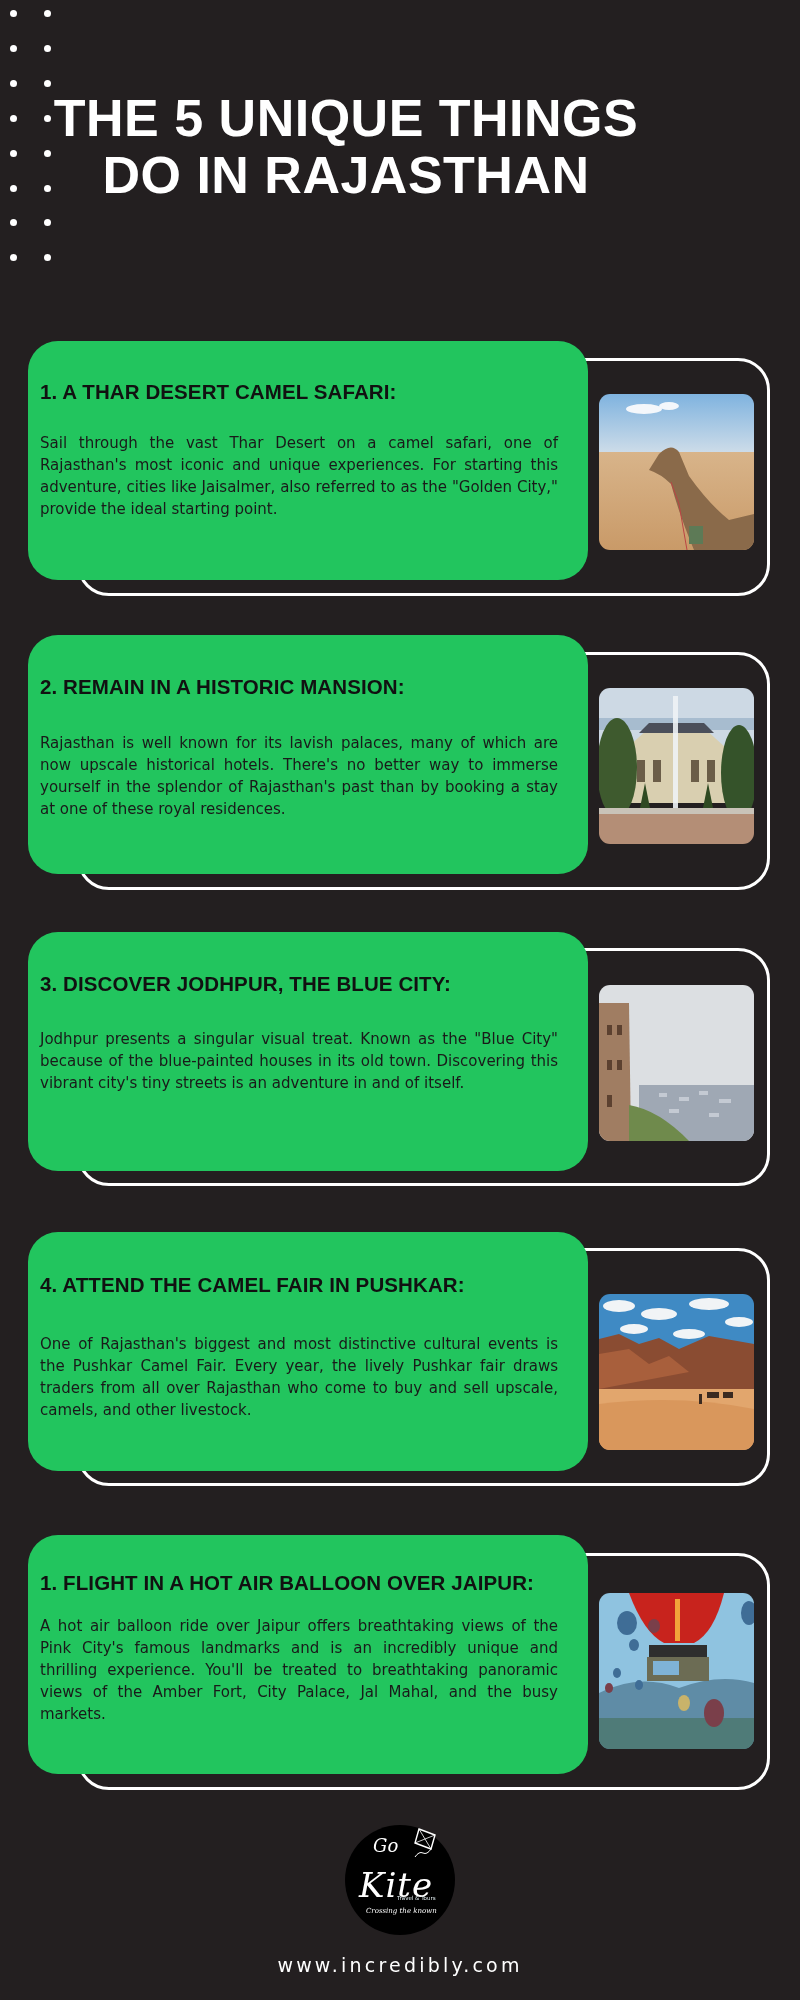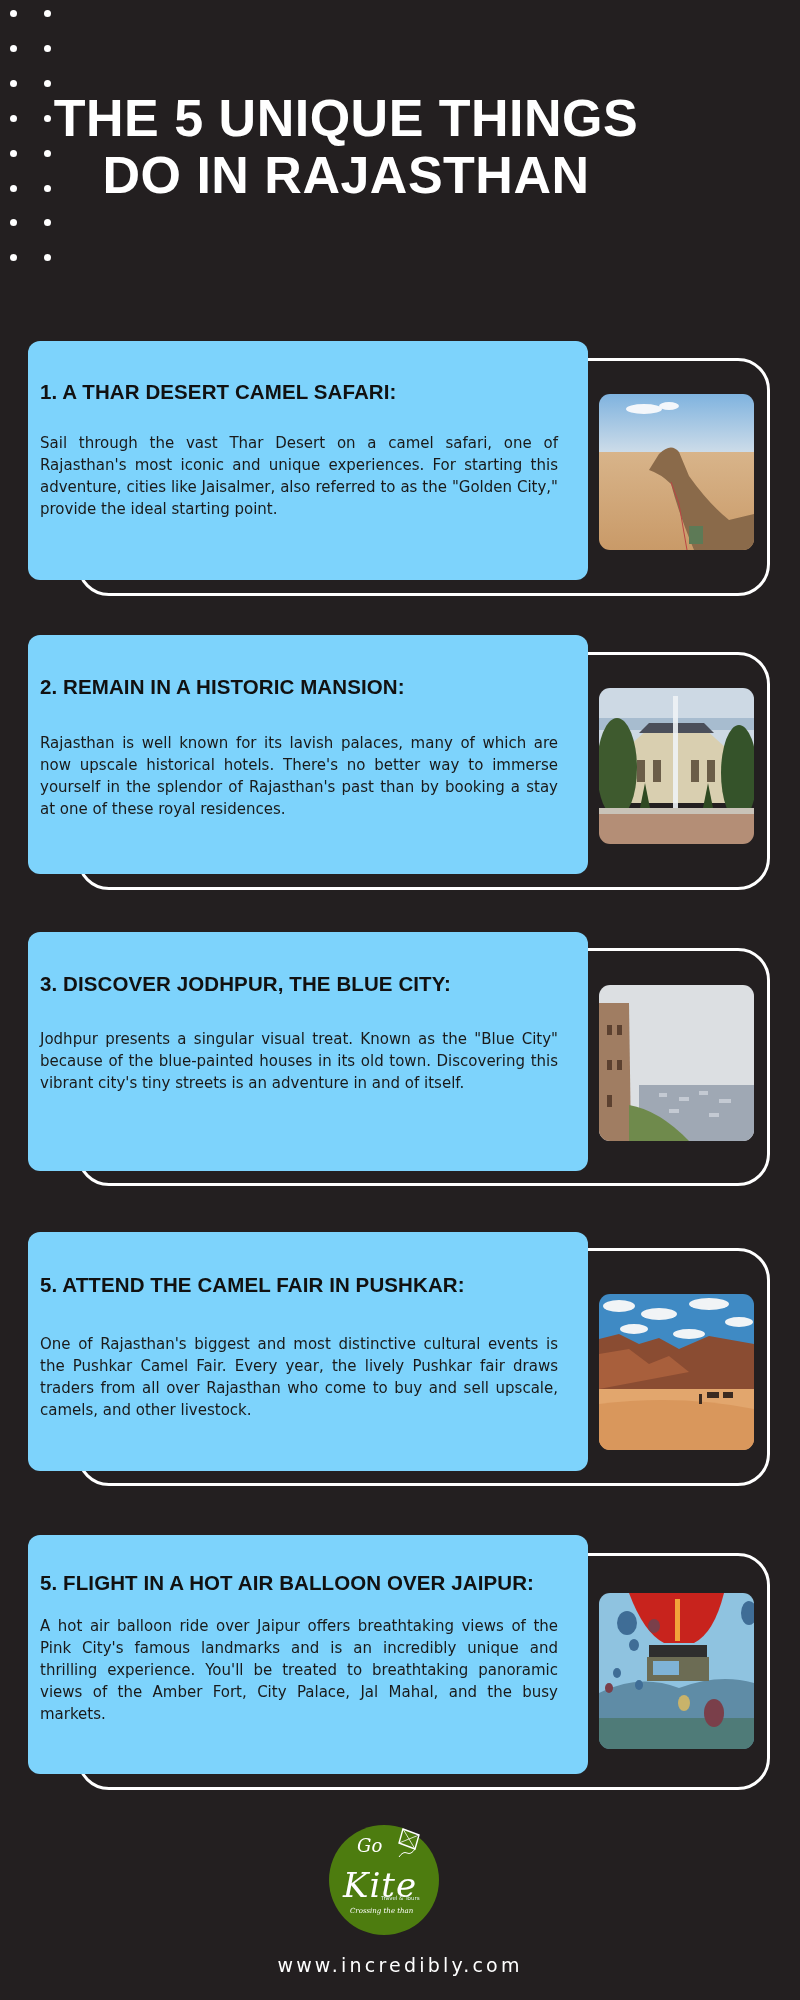--- a/index.html
+++ b/index.html
@@ -20,41 +20,41 @@
   .main-title div { white-space: nowrap; }
 
   .section { position: absolute; left: 0; width: 800px; height: 260px; }
   .frame {
     position: absolute; left: 77px; width: 693px;
     border: 3.5px solid #ffffff; border-radius: 32px;
     box-sizing: border-box;
   }
   .card {
     position: absolute; left: 28px; width: 560px; height: 239px;
-    background: #7dd3fc; border-radius: 12px;
+    background: #22c55e; border-radius: 30px;
   }
   .card-title {
     position: absolute; left: 12px; width: 540px;
     font-family: "Liberation Sans", sans-serif; font-weight: bold;
     font-size: 20.5px; color: #111111; white-space: nowrap; letter-spacing: 0.1px;
   }
   .card-body {
     position: absolute; left: 12px; width: 518px;
     font-family: "DejaVu Sans", sans-serif; font-size: 15px; line-height: 22px;
     color: #1a1a1a; text-align: justify;
   }
   .photo {
     position: absolute; left: 599px; width: 155px; height: 156px;
     border-radius: 11px; overflow: hidden;
   }
   .photo svg { display: block; width: 100%; height: 100%; }
 
   .logo {
-    position: absolute; left: 329px; top: 1825px; width: 110px; height: 110px;
-    border-radius: 50%; background: #4d7c0f;
+    position: absolute; left: 345px; top: 1825px; width: 110px; height: 110px;
+    border-radius: 50%; background: #000000;
   }
   .logo-go {
     position: absolute; left: 28px; top: 10px; color: #ffffff;
     font-family: "DejaVu Serif", serif; font-style: italic; font-size: 18px;
   }
   .logo-kite {
     position: absolute; left: 14px; top: 28px; color: #ffffff;
     font-family: "DejaVu Serif", serif; font-style: italic; font-size: 34px; letter-spacing: 1px; margin-top: 12px;
   }
   .logo-sub {
@@ -185,21 +185,21 @@
         <rect x="8" y="110" width="5" height="12"></rect>
       </g>
       <path d="M30 120 Q60 125 90 156 L30 156 Z" fill="#6f8a4c"></path>
     </svg>
   </div>
 </div>
 
 <div class="section" style="top:1232px;">
   <div class="frame" style="top:16px;height:238px;"></div>
   <div class="card">
-    <div class="card-title" style="top:41px;">5. ATTEND THE CAMEL FAIR IN PUSHKAR:</div>
+    <div class="card-title" style="top:41px;">4. ATTEND THE CAMEL FAIR IN PUSHKAR:</div>
     <div class="card-body" style="top:101px;">One of Rajasthan's biggest and most distinctive cultural events is the Pushkar Camel Fair. Every year, the lively Pushkar fair draws traders from all over Rajasthan who come to buy and sell upscale, camels, and other livestock.</div>
   </div>
   <div class="photo" style="top:62px;">
     <svg viewBox="0 0 155 156" preserveAspectRatio="none">
       <rect width="155" height="70" fill="#3f8ac4"></rect>
       <g fill="#f1f4f6">
         <ellipse cx="20" cy="12" rx="16" ry="6"></ellipse>
           <ellipse cx="60" cy="20" rx="18" ry="6"></ellipse>
         <ellipse cx="110" cy="10" rx="20" ry="6"></ellipse>
           <ellipse cx="140" cy="28" rx="14" ry="5"></ellipse>
@@ -215,21 +215,21 @@
           <rect x="108" y="98" width="12" height="6"></rect>
           <rect x="124" y="98" width="10" height="6"></rect>
       </g>
     </svg>
   </div>
 </div>
 
 <div class="section" style="top:1535px;">
   <div class="frame" style="top:18px;height:237px;"></div>
   <div class="card">
-    <div class="card-title" style="top:36px;">5. FLIGHT IN A HOT AIR BALLOON OVER JAIPUR:</div>
+    <div class="card-title" style="top:36px;">1. FLIGHT IN A HOT AIR BALLOON OVER JAIPUR:</div>
     <div class="card-body" style="top:80px;">A hot air balloon ride over Jaipur offers breathtaking views of the Pink City's famous landmarks and is an incredibly unique and thrilling experience. You'll be treated to breathtaking panoramic views of the Amber Fort, City Palace, Jal Mahal, and the busy markets.</div>
   </div>
   <div class="photo" style="top:58px;">
     <svg viewBox="0 0 155 156" preserveAspectRatio="none">
       <rect width="155" height="100" fill="#8fc3e0"></rect>
       <path d="M0 100 Q40 80 80 95 Q120 80 155 90 L155 156 L0 156 Z" fill="#5f8ca6"></path>
       <rect y="125" width="155" height="31" fill="#4f7b78"></rect>
       <path d="M30 0 L125 0 Q115 40 95 50 L65 50 Q45 40 30 0 Z" fill="#c8231d"></path>
       <rect x="76" y="6" width="5" height="42" fill="#f2a43a"></rect>
       <rect x="50" y="52" width="58" height="12" fill="#2e2e2e"></rect>
@@ -254,16 +254,16 @@
 
 <div class="logo">
   <svg class="logo-kite-icon" viewBox="0 0 34 36">
     <path d="M14 2 L30 8 L26 22 L10 16 Z" fill="none" stroke="#ffffff" stroke-width="1.4"></path>
     <path d="M14 2 L26 22 M30 8 L10 16" stroke="#ffffff" stroke-width="0.8"></path>
     <path d="M26 22 Q22 28 18 26 Q14 24 10 30" fill="none" stroke="#ffffff" stroke-width="1"></path>
   </svg>
   <div class="logo-go">Go</div>
   <div class="logo-kite">Kite</div>
   <div class="logo-sub">Travel &amp; Tours</div>
-  <div class="logo-tag">Crossing the than</div>
+  <div class="logo-tag">Crossing the known</div>
 </div>
 
 <div class="site-url">www.incredibly.com</div>
 
 </body></html>

